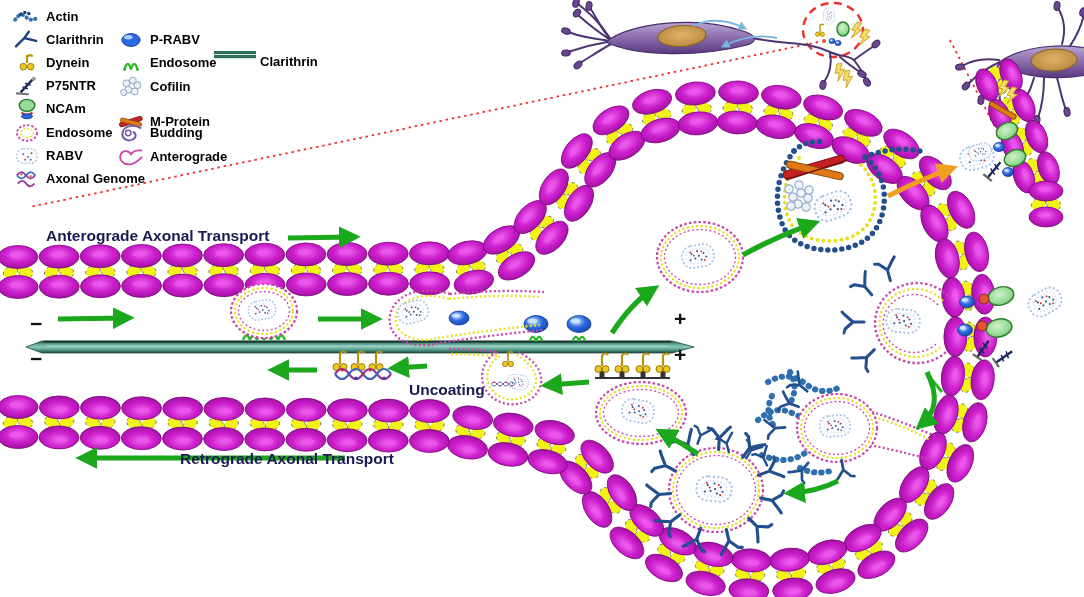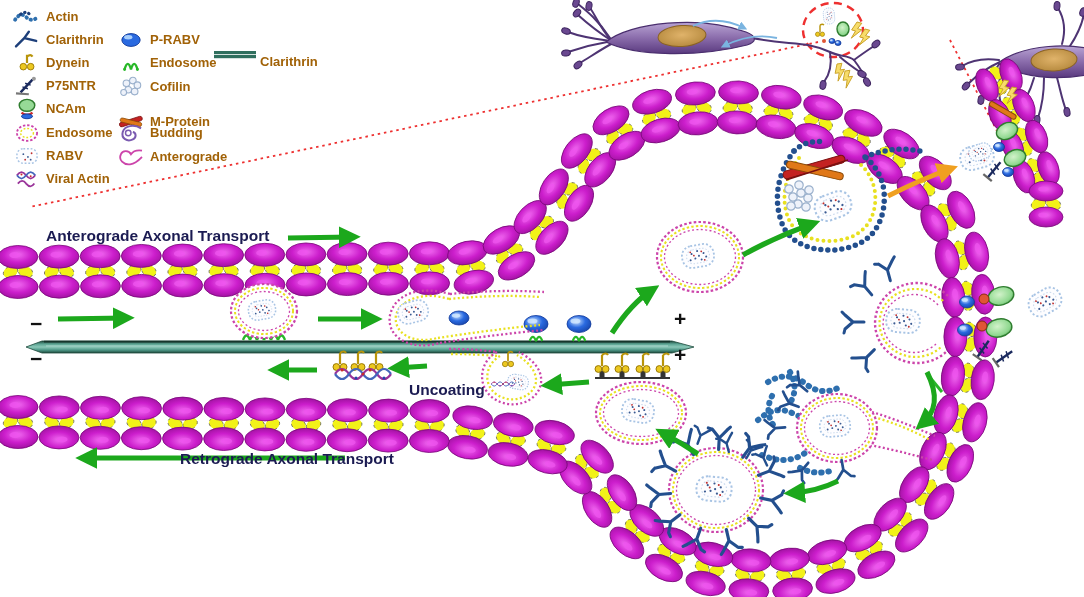--- a/index.html
+++ b/index.html
@@ -5,21 +5,21 @@
   html,body{margin:0;padding:0;background:#fff;}
   .stage{position:relative;width:1084px;height:597px;background:#fff;overflow:hidden;
          font-family:"Liberation Sans", sans-serif;}
   .stage svg{position:absolute;left:0;top:0;}
   .lbl{position:absolute;font-weight:700;color:#1b1b52;white-space:nowrap;}
   .lbl.big{font-size:15.5px;}
   .sign{position:absolute;font-weight:700;color:#111;font-size:21px;line-height:14px;}
   .legend{position:absolute;left:0;top:0;width:330px;height:200px;}
   .lg-row{position:absolute;display:flex;align-items:center;height:20px;}
   .lg-ic{width:34px;height:22px;display:inline-flex;align-items:center;justify-content:center;flex:0 0 34px;}
-  .lg-tx{font-size:13px;font-weight:700;color:#a16207;white-space:nowrap;}
+  .lg-tx{font-size:13px;font-weight:700;color:#000000;white-space:nowrap;}
   .mt-ic{width:42px;height:8px;margin-right:4px;}
 </style>
 </head>
 <body>
 
 <div class="stage">
   <svg id="scene" width="1084" height="597" viewBox="0 0 1084 597">
       <defs>
         <radialGradient id="gmag" cx="0.5" cy="0.4" r="0.75">
           <stop offset="0" stop-color="#f06af0"></stop>
@@ -1231,21 +1231,21 @@
     <div class="lg-row" style="left:12px;top:168px">
         <span class="lg-ic">
           <svg width="30" height="22" viewBox="0 0 30 24">
             <path d="M4 8 q5 -7 10 0 q5 7 10 0" stroke="#993399" stroke-width="2" fill="none"></path>
             <path d="M4 8 q5 7 10 0 q5 -7 10 0" stroke="#4466bb" stroke-width="2" fill="none"></path>
             <path d="M5 17 q5 -6 9 0 q5 6 9 0" stroke="#993399" stroke-width="2" fill="none"></path>
             <circle cx="9" cy="7" r="1.1" fill="#cc2a2a"></circle>
             <circle cx="19" cy="9" r="1.1" fill="#cc2a2a"></circle>
           </svg>
         </span>
-        <span class="lg-tx">Viral Actin</span>
+        <span class="lg-tx">Axonal Genome</span>
       </div>
 
     <div class="lg-row" style="left:116px;top:29px">
         <span class="lg-ic">
           <svg width="30" height="22" viewBox="0 0 30 24">
             <ellipse cx="15" cy="12" rx="10" ry="7" fill="#2a6ae0" stroke="#123a9a"></ellipse>
             <ellipse cx="12" cy="9" rx="4.5" ry="2.4" fill="#bfe0ff" opacity="0.85"></ellipse>
           </svg>
         </span>
         <span class="lg-tx">P-RABV</span>

